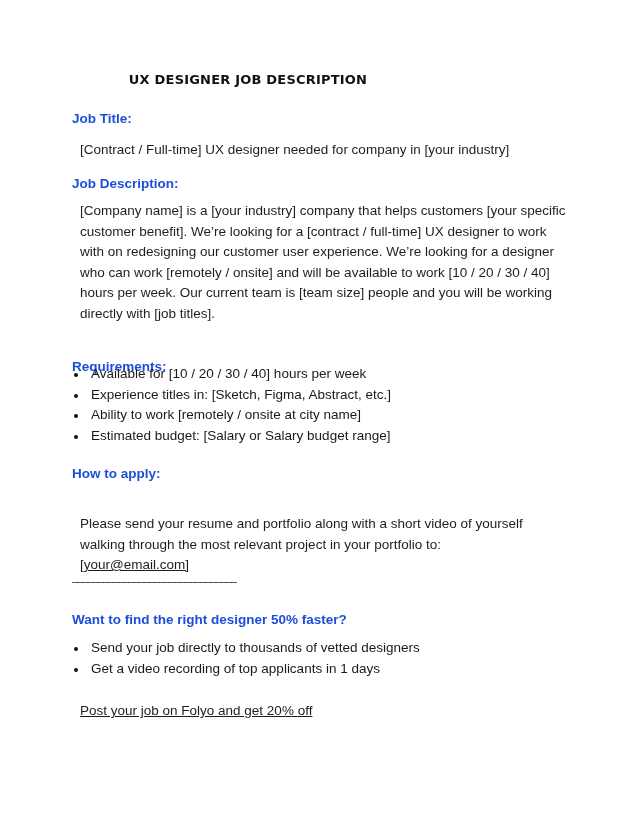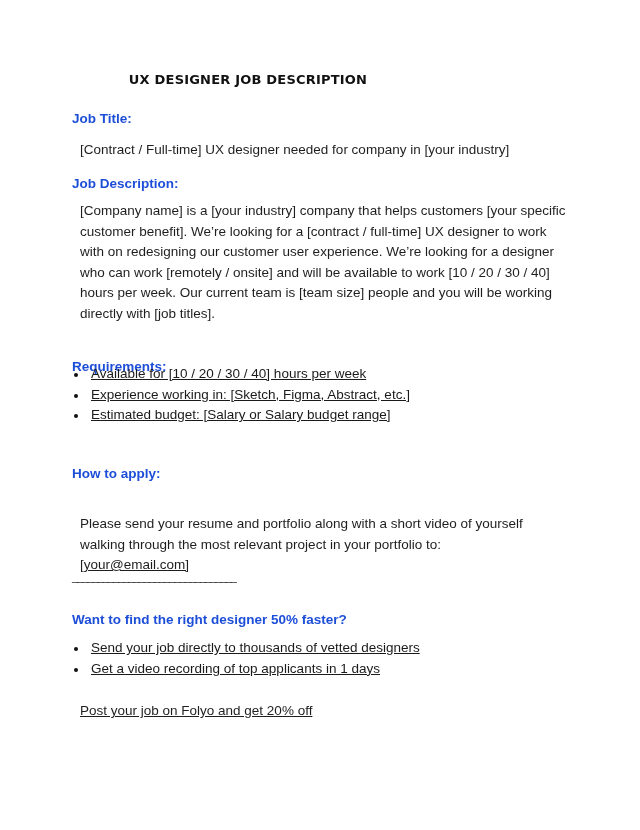--- a/index.html
+++ b/index.html
@@ -9,21 +9,21 @@
     }
     .page { position: absolute; left: 72px; top: 0; width: 500px; }
     .title {
       position: absolute; left: 0; width: 640px; top: 72px; margin-left: -72px;
       text-align: center; font-family: "DejaVu Sans", sans-serif;
       font-weight: bold; font-size: 13px; letter-spacing: 0.2px; color: #111;
     }
     .h { position: absolute; font-weight: bold; font-size: 13.5px; color: #1d4ed8; }
     .p { position: absolute; font-size: 13.5px; line-height: 20.5px; width: 500px; color: #1e1e1e; margin-left: 8px; }
     ul.bullets { position: absolute; margin: 0; padding: 0; list-style: none; font-size: 13.5px; }
-    ul.bullets li { height: 20.5px; line-height: 20.5px; position: relative; padding-left: 19px; text-decoration: underline; }
+    ul.bullets li { height: 20.5px; line-height: 20.5px; position: relative; padding-left: 19px; }
     ul.bullets li::before {
       content: ""; position: absolute; left: 2px; top: 9px; width: 4px; height: 4px;
       border-radius: 50%; background: #111;
     }
     a.link { color: #1e1e1e; }
     .rule { position: absolute; font-size: 11px; color: #222; letter-spacing: -1px; white-space: nowrap; }
   </style>
 </head>
 <body>
 
@@ -32,21 +32,22 @@
 <div class="page">
   <div class="h" style="top:111px;">Job Title:</div>
   <div class="p" style="top:140px;">[Contract / Full-time] UX designer needed for company in [your industry]</div>
 
   <div class="h" style="top:176px;">Job Description:</div>
   <div class="p" style="top:201px; width:490px;">[Company name] is a [your industry] company that helps customers [your specific customer benefit]. We’re looking for a [contract / full-time] UX designer to work with on redesigning our customer user experience. We’re looking for a designer who can work [remotely / onsite] and will be available to work [10 / 20 / 30 / 40] hours per week. Our current team is [team size] people and you will be working directly with [job titles].</div>
 
   <div class="h" style="top:359px;">Requirements:</div>
   <ul class="bullets" style="top:364px;">
     <li>Available for [10 / 20 / 30 / 40] hours per week</li>
-    <li>Experience working in: [Sketch, Figma, Abstract, etc.]</li>
+    <li>Experience titles in: [Sketch, Figma, Abstract, etc.]</li>
+    <li>Ability to work [remotely / onsite at city name]</li>
     <li>Estimated budget: [Salary or Salary budget range]</li>
   </ul>
 
   <div class="h" style="top:466px;">How to apply:</div>
   <div class="p" style="top:514px; width:470px;">
     <span>Please send your resume and portfolio along with a short video of yourself walking through the most relevant project in your portfolio to:</span><br>
     <a class="link" href="#">[your@email.com]</a>
   </div>
 
   <div class="rule" style="top:571px;">________________________________</div>

